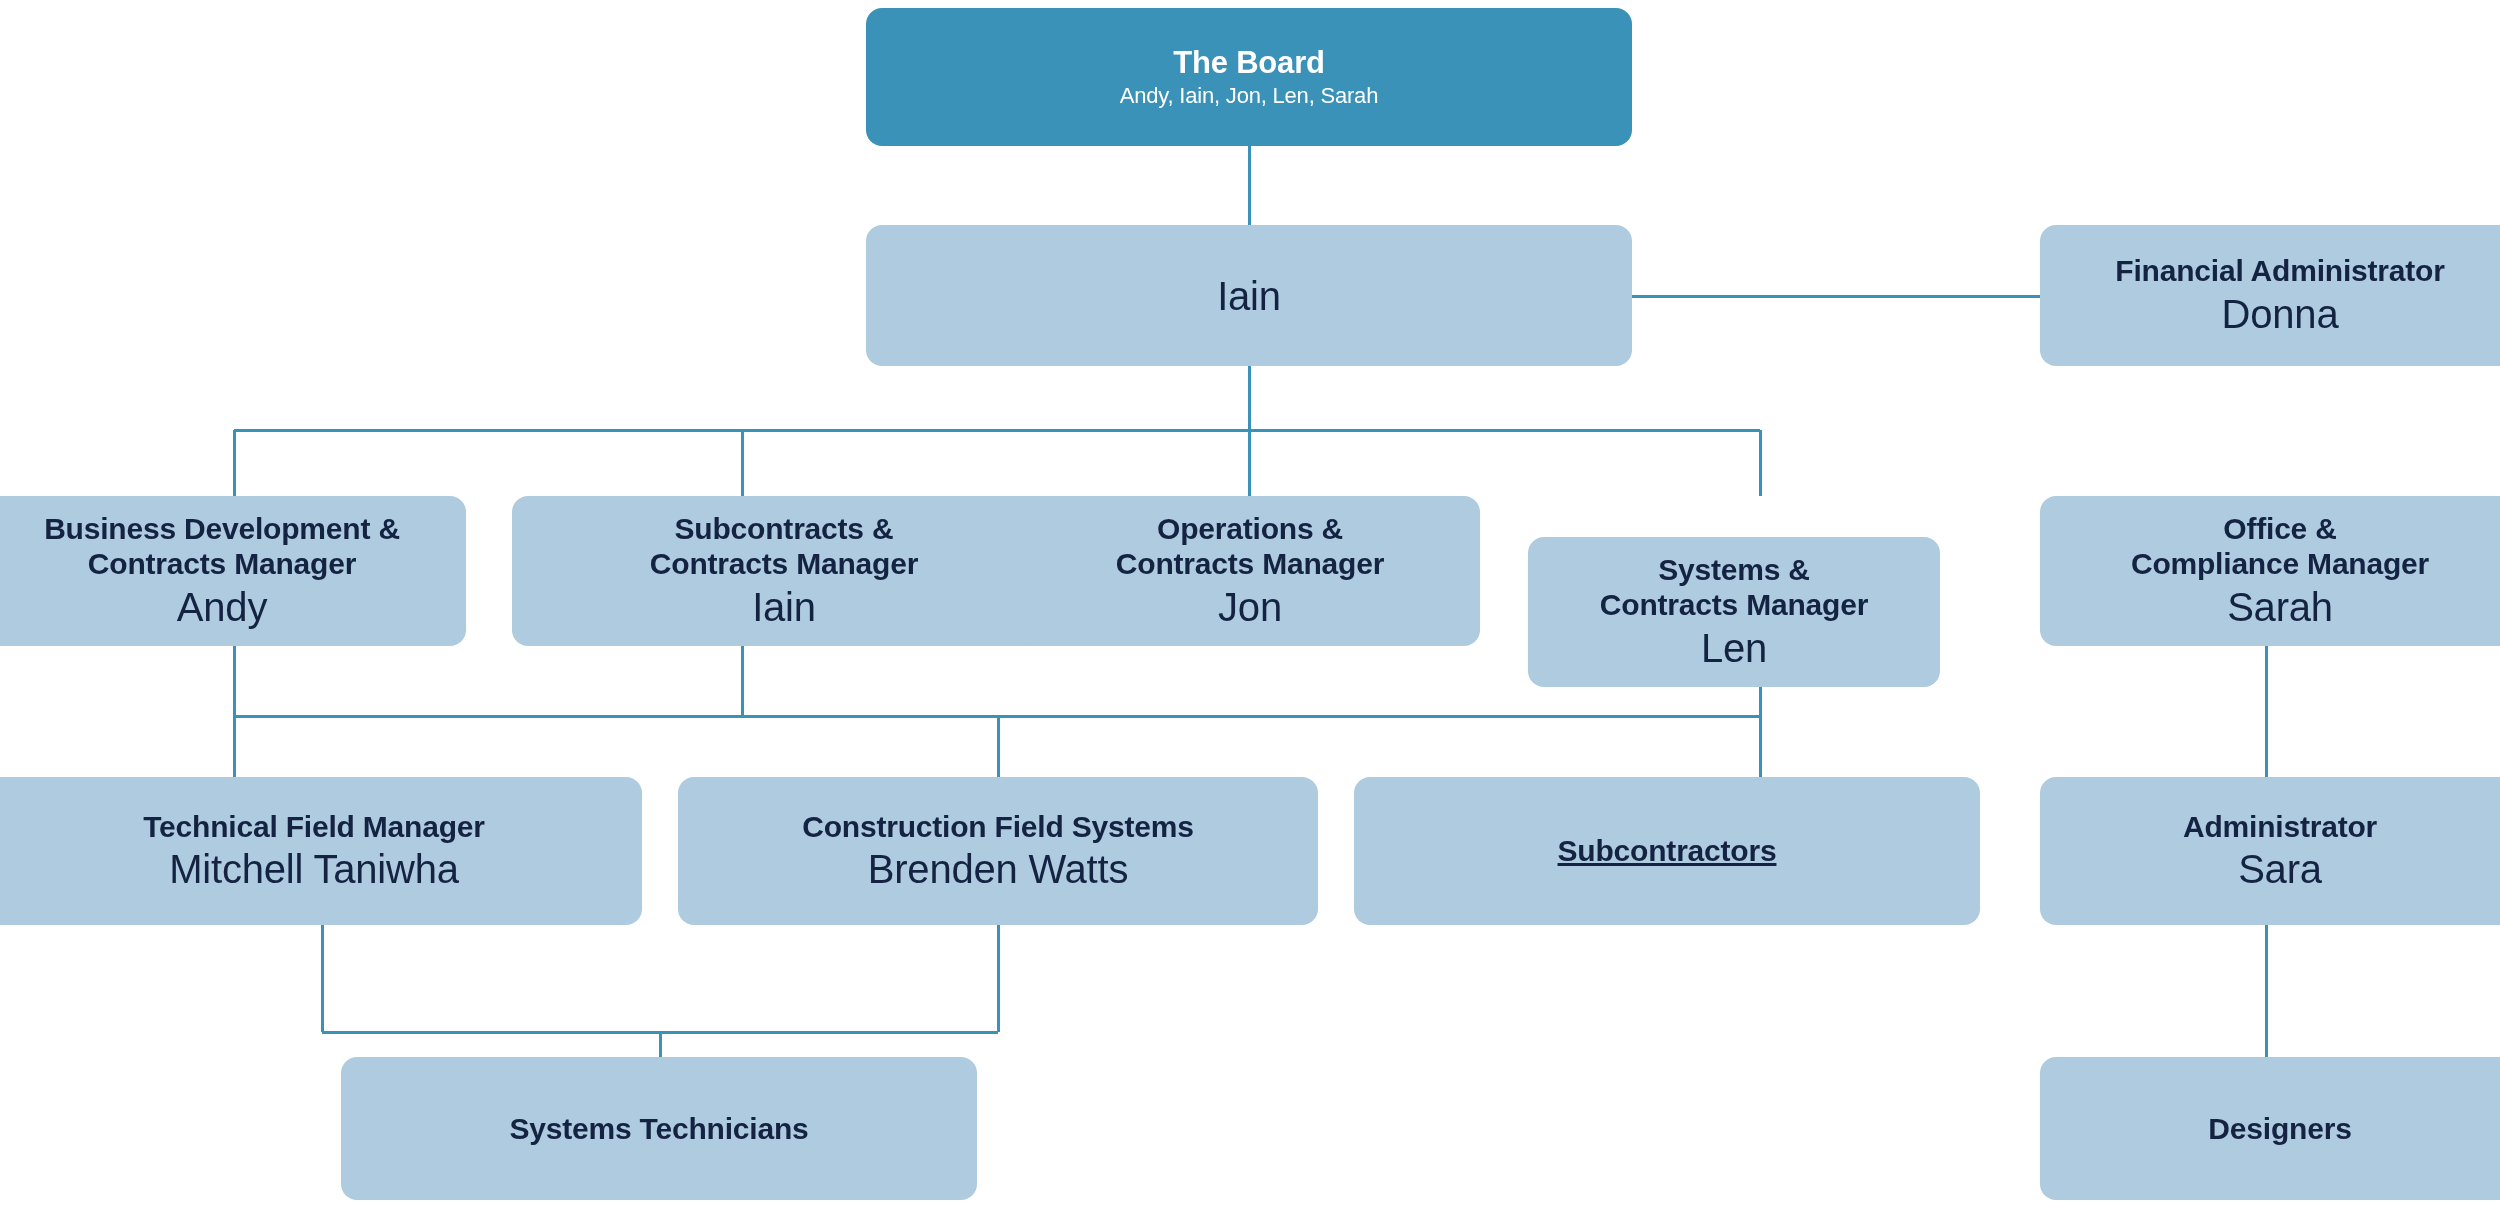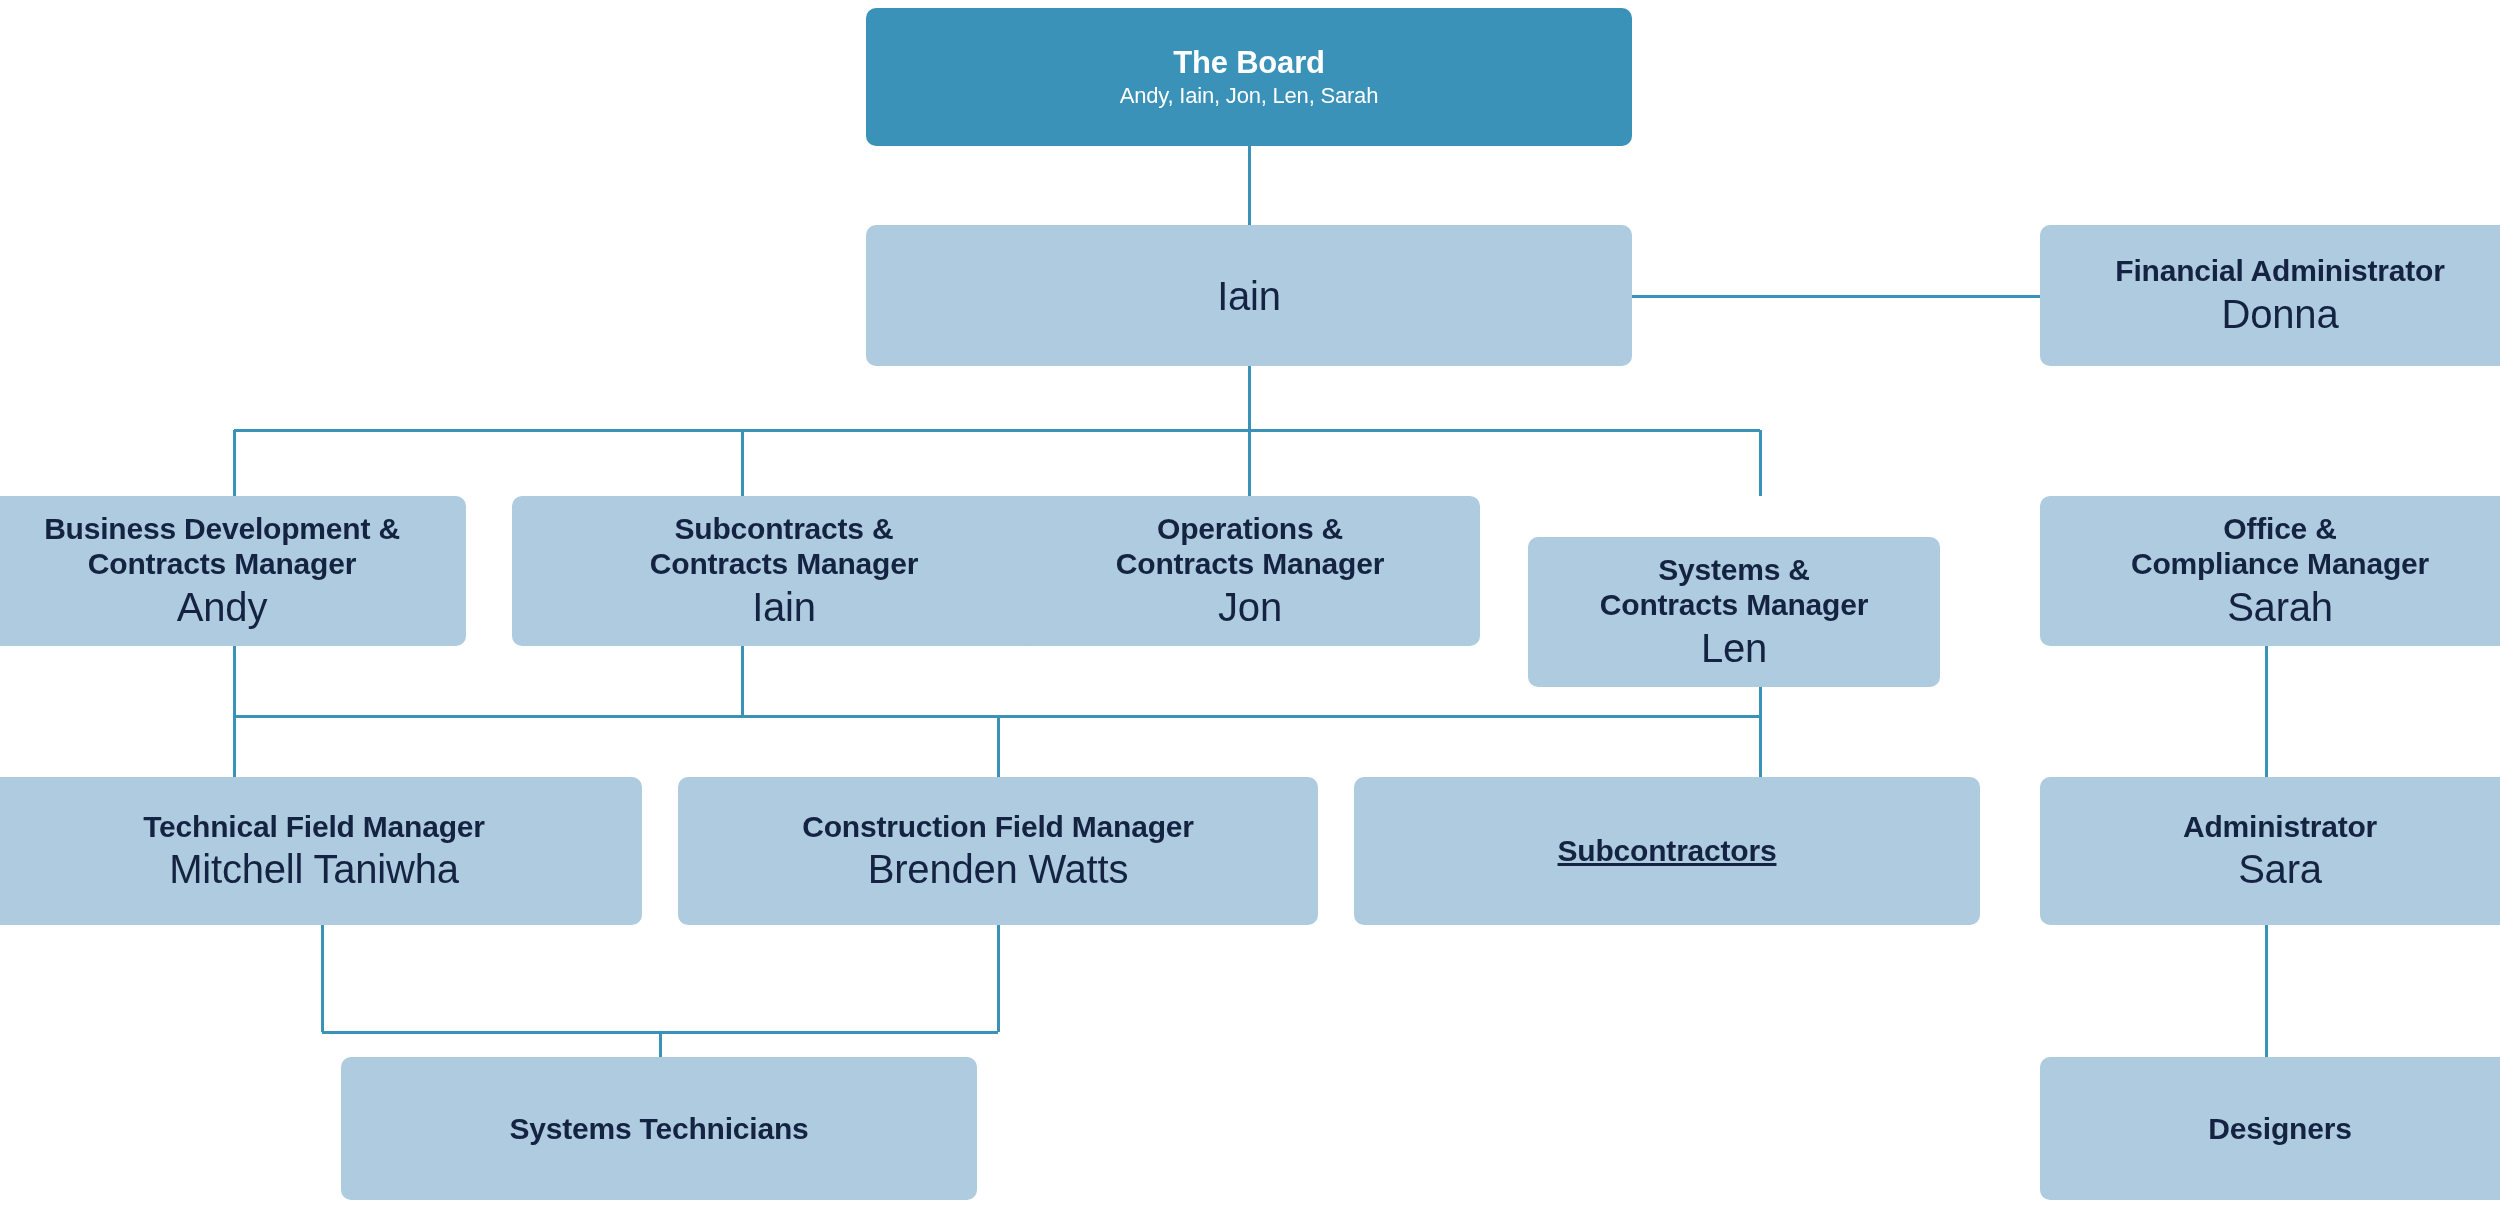--- a/index.html
+++ b/index.html
@@ -24,21 +24,21 @@
     position: absolute;
     left: 0;
     top: 0;
     width: 2500px;
     height: 1208px;
     pointer-events: none;
   }
   .node {
     position: absolute;
     box-sizing: border-box;
-    border-radius: 10px;
+    border-radius: 16px;
     background: #aecbdf;
     color: #152342;
     display: flex;
     flex-direction: column;
     align-items: center;
     justify-content: center;
     text-align: center;
     padding: 24px 18px;
     line-height: 1.18;
   }
@@ -143,21 +143,21 @@
 Compliance Manager</span>
     <span class="person">Sarah</span>
   </div>
 
   <div class="node" style="left:-14px; top:777px; width:656px; height:148px;">
     <span class="title">Technical Field Manager</span>
     <span class="person">Mitchell Taniwha</span>
   </div>
 
   <div class="node" style="left:678px; top:777px; width:640px; height:148px;">
-    <span class="title">Construction Field Manager</span>
+    <span class="title">Construction Field Systems</span>
     <span class="person">Brenden Watts</span>
   </div>
 
   <div class="node" style="left:1354px; top:777px; width:626px; height:148px;text-decoration:underline;">
     <span class="title">Subcontractors</span>
 
   </div>
 
   <div class="node" style="left:2040px; top:777px; width:480px; height:148px;">
     <span class="title">Administrator</span>

